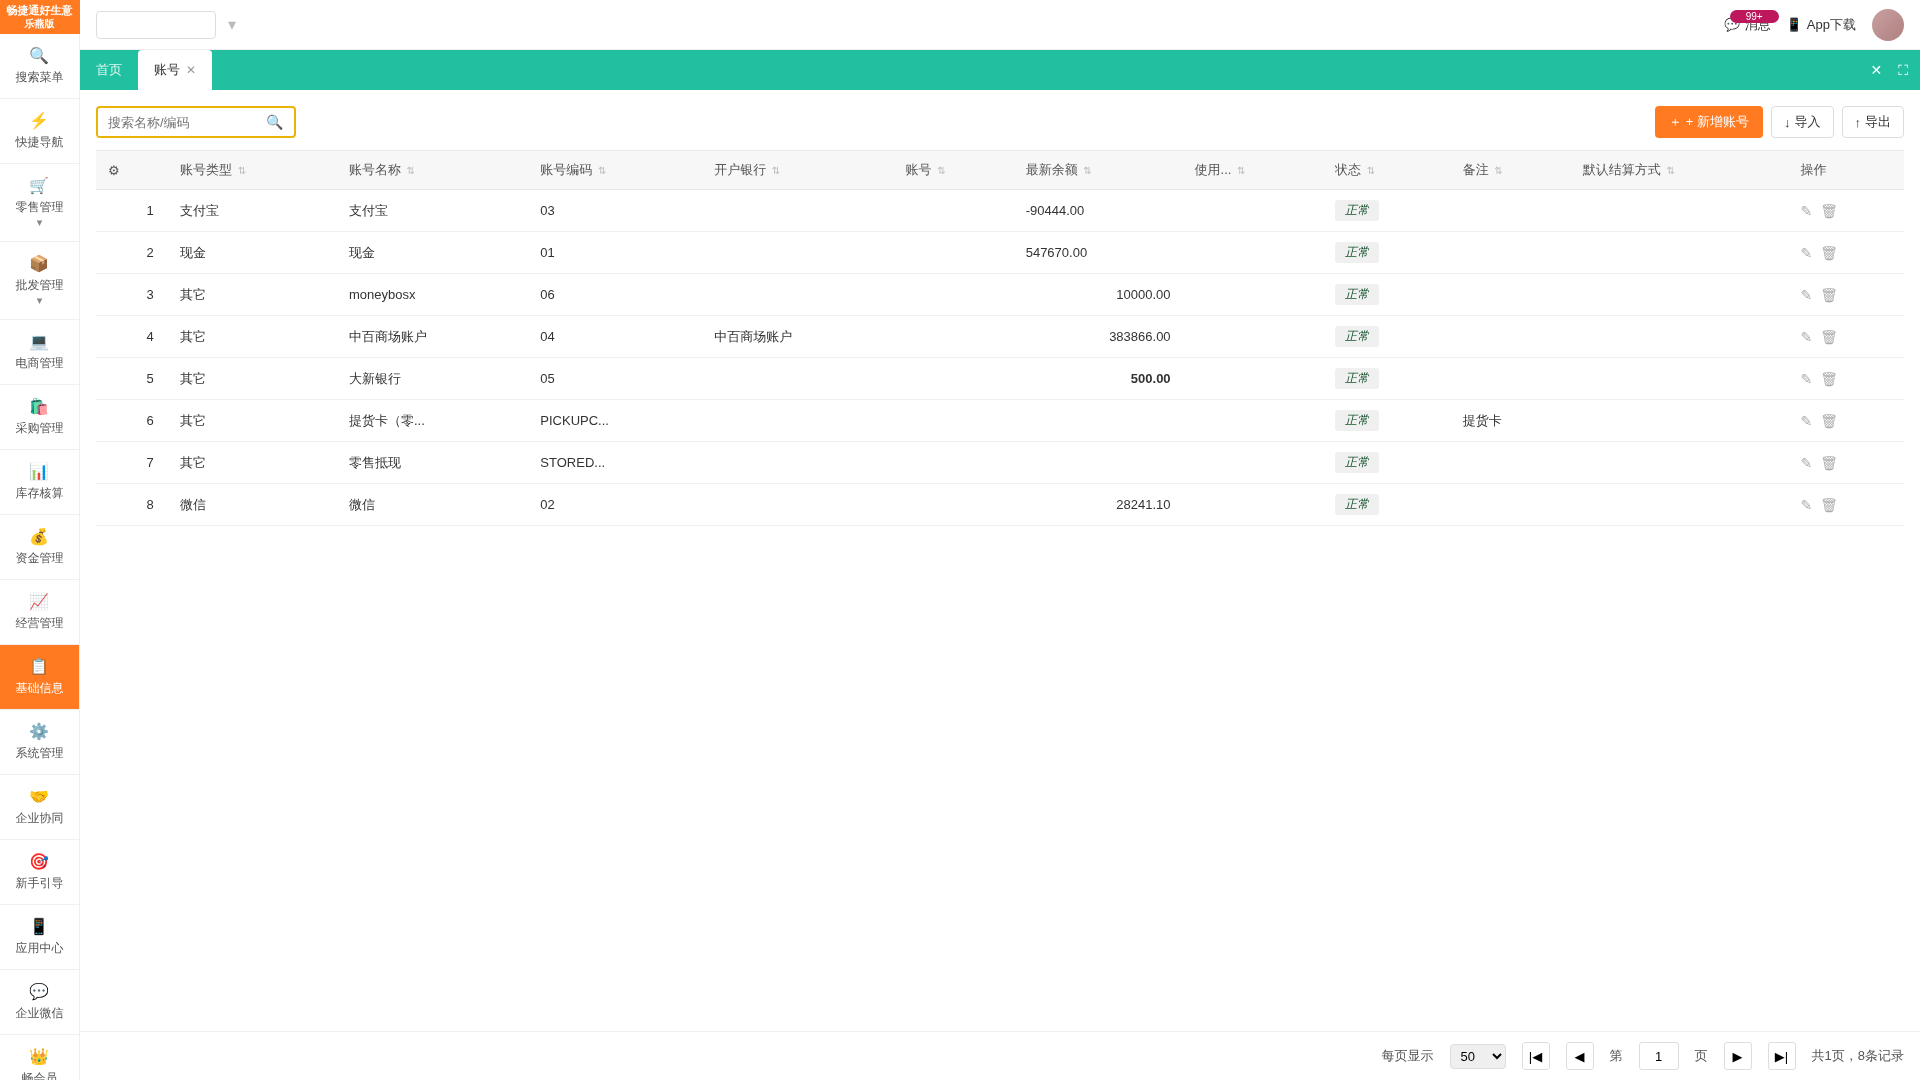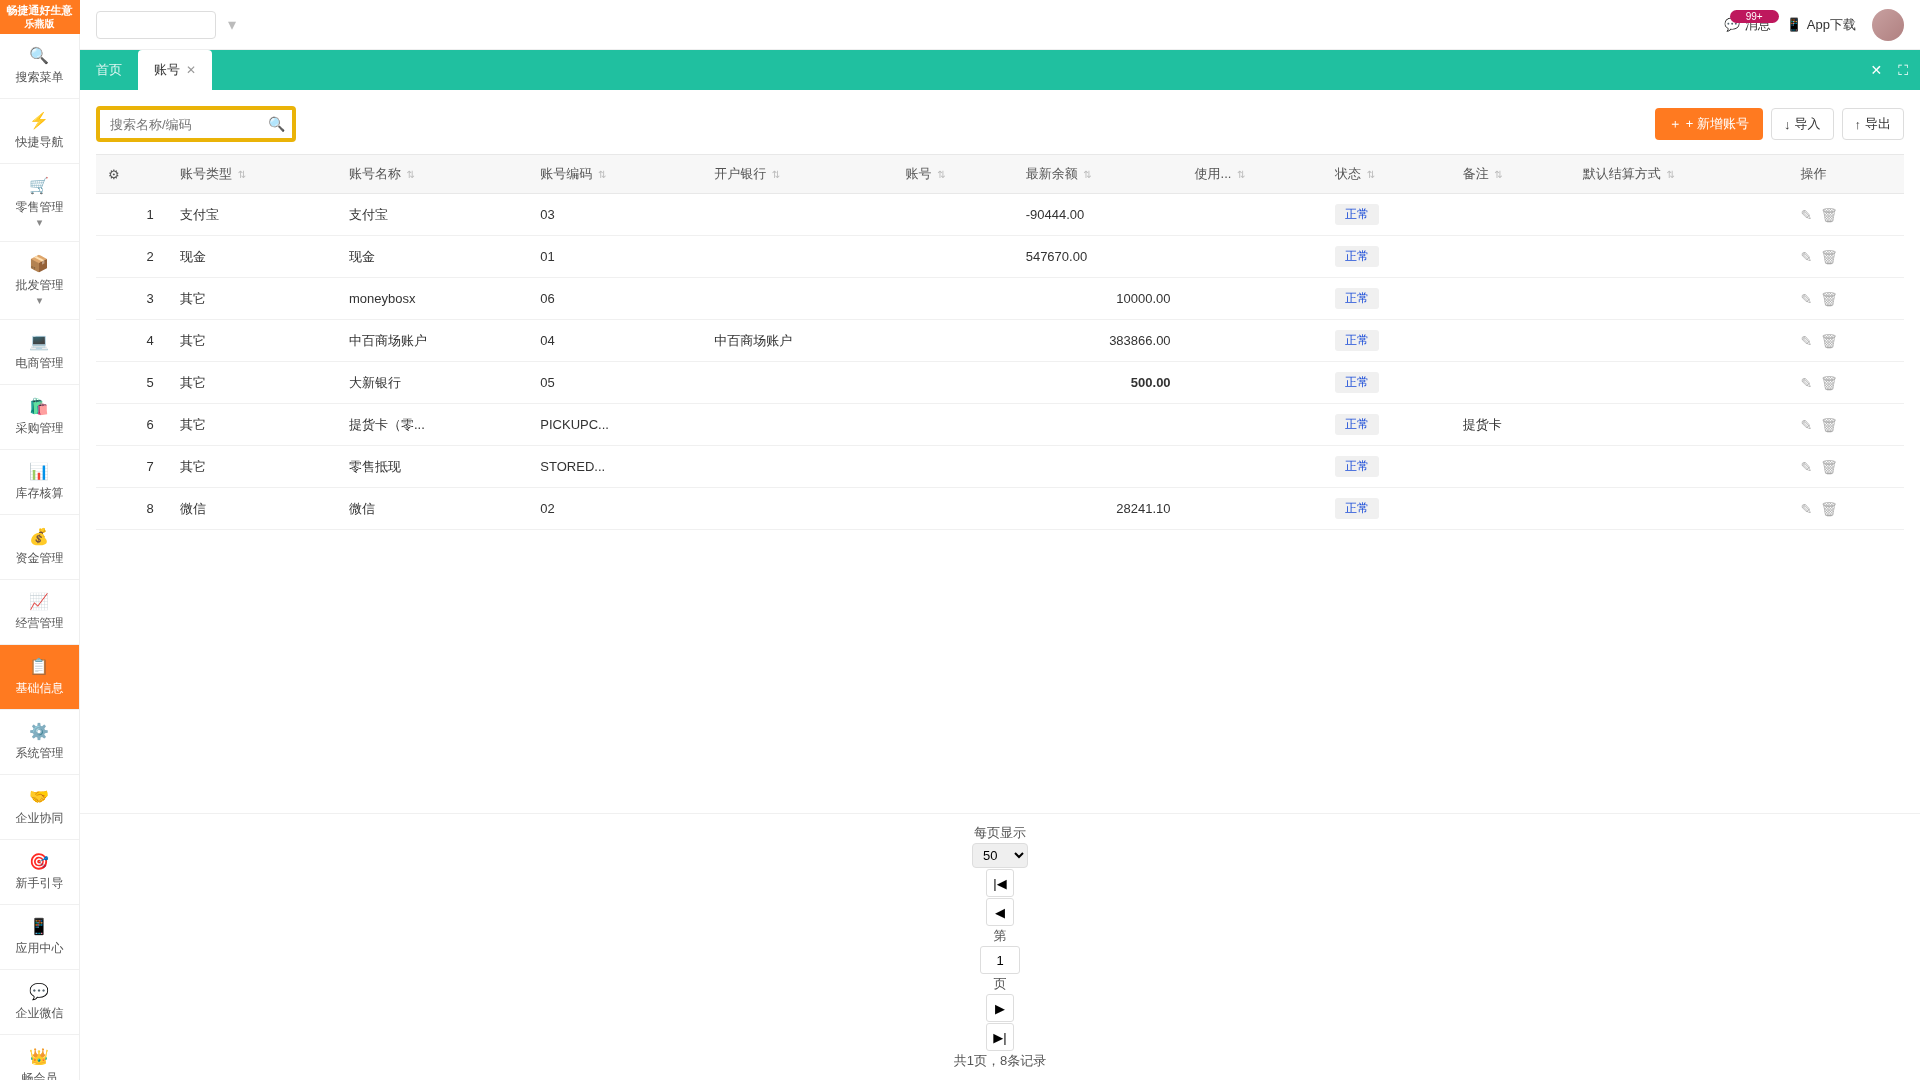--- a/index.html
+++ b/index.html
@@ -177,21 +177,21 @@
     
     .toolbar {
       display: flex;
       align-items: center;
       justify-content: space-between;
       margin-bottom: 12px;
     }
     .search-input-wrap {
       display: flex;
       align-items: center;
-      border: 4px solid #eab308;
+      border: 2px solid #eab308;
       border-radius: 4px;
       overflow: hidden;
       width: 200px;
     }
     .search-input {
       border: none;
       outline: none;
       padding: 6px 10px;
       font-size: 13px;
       width: 160px;
@@ -260,36 +260,35 @@
     .settings-col { width: 36px; text-align: center; }
     .index-col { width: 36px; text-align: center; color: #999; }
     .status-badge {
       display: inline-block;
       padding: 2px 10px;
       border-radius: 3px;
       font-size: 12px;
       background: #f0f0f0;
       color: #666;
     }
-    .status-normal { background: #f0f0f0; color: #1d4ed8; }
+    .status-normal { background: #f0f0f0; color: #14532d; font-style: italic; }
     .action-icons { display: flex; gap: 8px; align-items: center; }
     .action-icon { color: #aaa; cursor: pointer; font-size: 14px; }
 
     
     .pagination {
       display: flex;
       align-items: center;
       justify-content: flex-end;
       padding: 10px 16px;
       border-top: 1px solid #f0f0f0;
       background: #fff;
-      gap: 1px;
+      gap: 16px;
       font-size: 13px;
       color: #555;
-      flex-direction: column;
     }
     .page-size-select {
       border: 1px solid #ddd;
       border-radius: 4px;
       padding: 3px 6px;
       font-size: 13px;
     }
     .page-btn {
       width: 28px;
       height: 28px;

